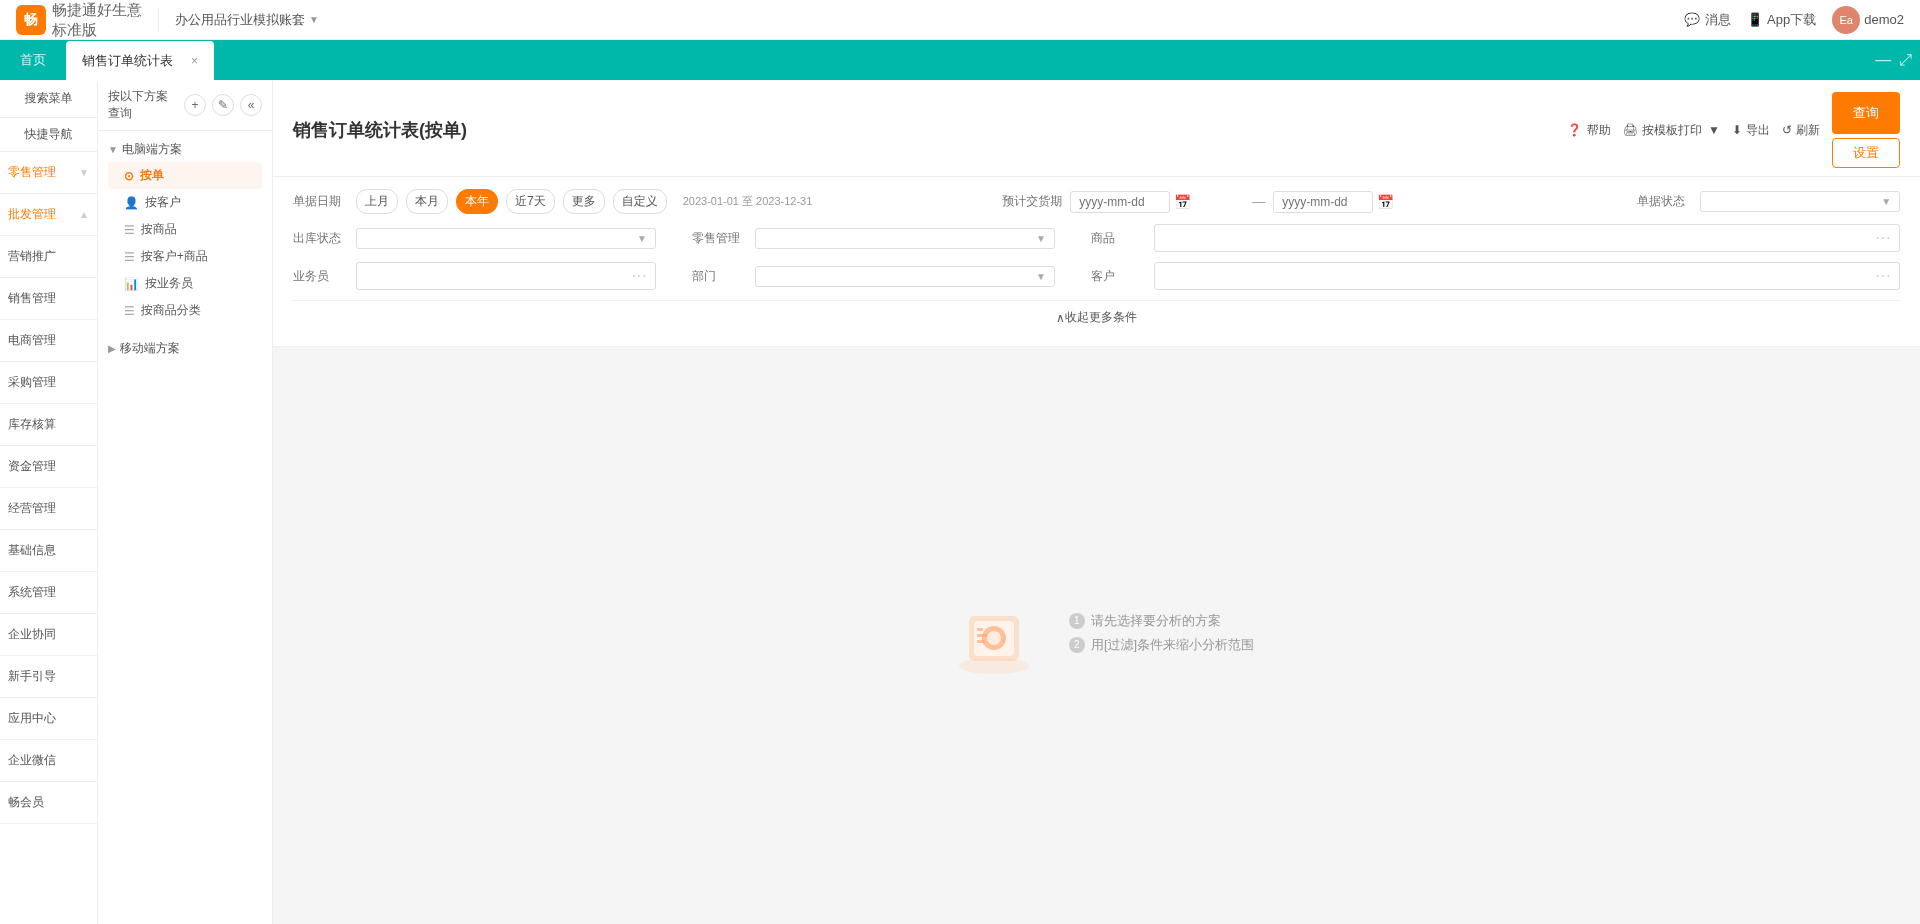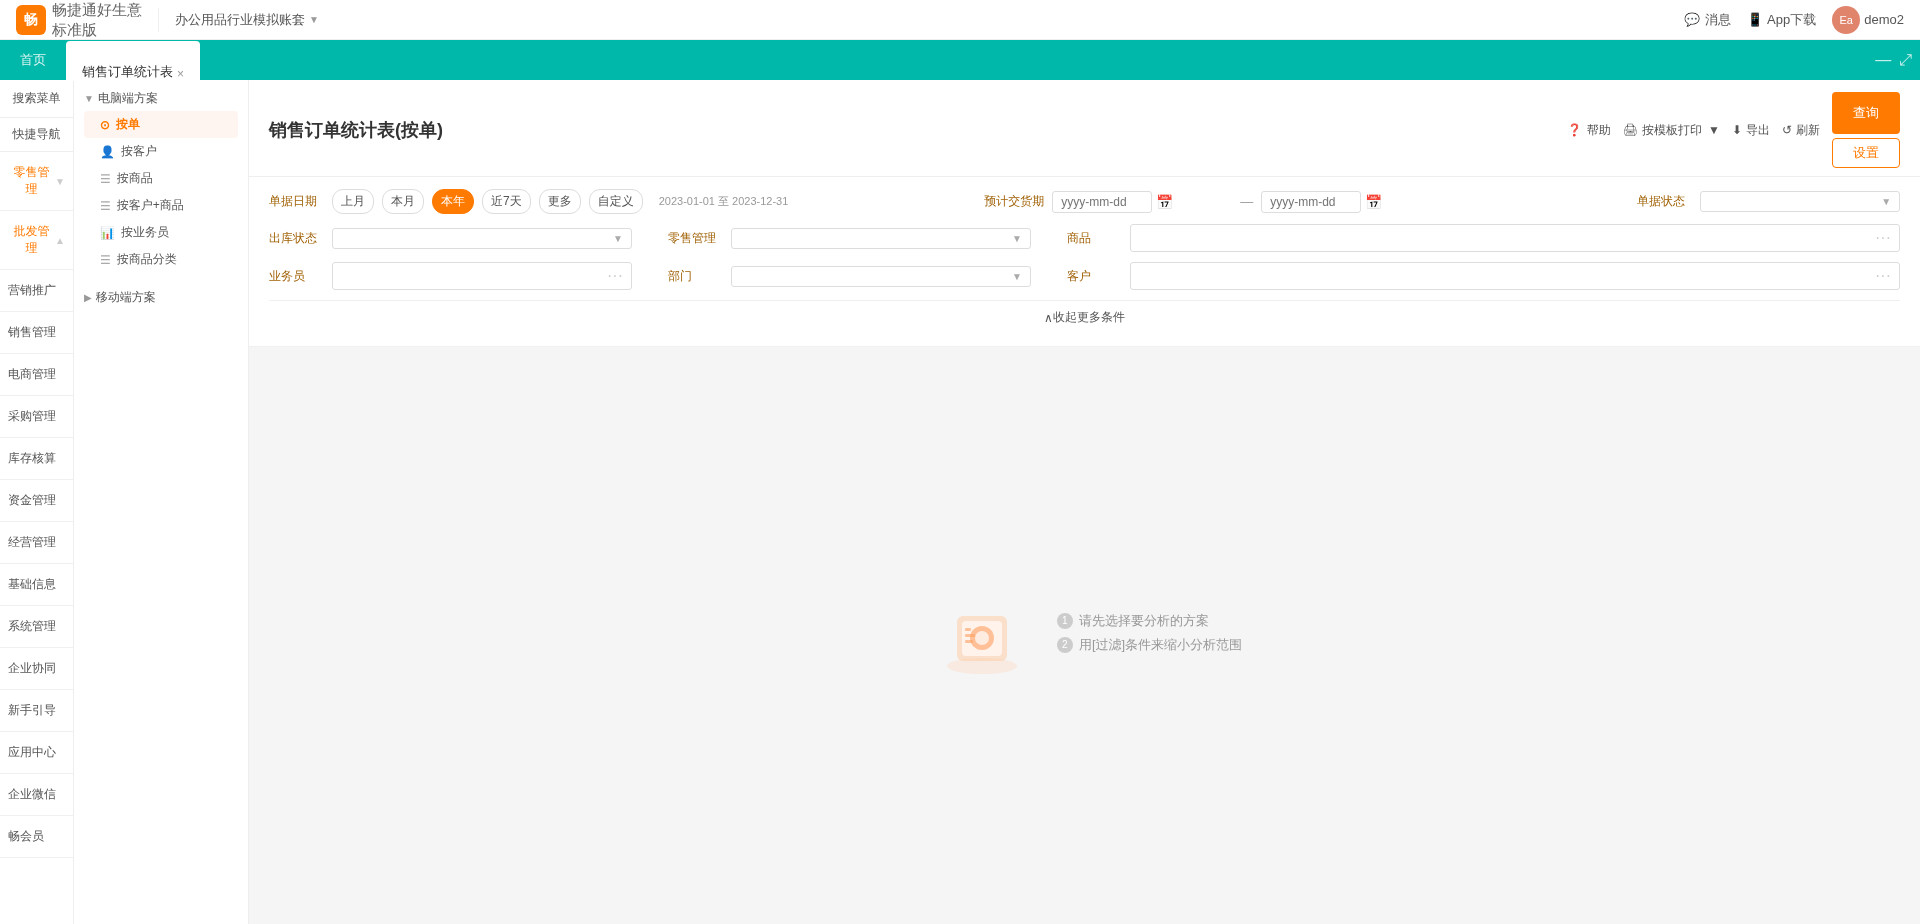--- a/index.html
+++ b/index.html
@@ -42,43 +42,43 @@
       display: flex;
       align-items: center;
       color: rgba(255,255,255,0.85);
       font-size: 13px;
       cursor: pointer;
     }
     .tab-active {
       height: 40px;
       padding: 0 16px;
       display: flex;
-      align-items: flex-end;
+      align-items: center;
       background: #fff;
       color: #333;
       font-size: 13px;
       cursor: pointer;
-      gap: 4px;
+      gap: 18px;
       border-radius: 4px 4px 0 0;
       margin-top: 2px;
     }
     .tab-close { color: #999; font-size: 12px; cursor: pointer; }
     .tab-bar-actions { position: absolute; right: 8px; display: flex; align-items: center; gap: 8px; }
     .tab-action-btn { color: rgba(255,255,255,0.8); font-size: 16px; cursor: pointer; }
 
     
     .main-layout {
       display: flex;
       flex: 1;
       overflow: hidden;
     }
 
     
     .sidebar {
-      width: 74px;
+      width: 98px;
       background: #fff;
       border-right: 1px solid #eee;
       display: flex;
       flex-direction: column;
       flex-shrink: 0;
     }
     .sidebar-search {
       padding: 10px 8px;
       border-bottom: 1px solid #eee;
       font-size: 12px;
@@ -174,21 +174,21 @@
       padding: 12px 20px;
       background: #fff;
       border-bottom: 1px solid #f0f0f0;
     }
     .filter-row {
       display: flex;
       align-items: center;
       margin-bottom: 10px;
       gap: 8px;
     }
-    .filter-label { font-size: 12px; color: #a16207; white-space: nowrap; min-width: 55px; }
+    .filter-label { font-size: 12px; color: #737373; white-space: nowrap; min-width: 55px; }
     .date-btn { padding: 3px 8px; font-size: 12px; color: #555; border: 1px solid #ddd; border-radius: 11px; cursor: pointer; background: #fff; }
     .date-btn.active { background: #ff7a00; color: #fff; border-color: #ff7a00; border-radius: 12px; }
     .date-range-text { font-size: 11px; color: #999; }
     .date-input-wrap { display: flex; align-items: center; gap: 4px; flex: 1; max-width: 240px; }
     .date-input { border: 1px solid #ddd; border-radius: 3px; padding: 3px 8px; font-size: 12px; color: #999; width: 100px; }
     .date-icon { color: #ff7a00; font-size: 14px; }
     .date-sep { color: #999; }
     .filter-select {
       border: 1px solid #ddd;
       border-radius: 3px;
@@ -328,20 +328,26 @@
     </div>
     <div class="sidebar-item">
       <span>企业微信</span>
     </div>
     <div class="sidebar-item">
       <span>畅会员</span>
     </div>
   </div>
 
   <div class="left-panel">
+    <div class="panel-toolbar">
+      <span class="panel-title">按以下方案查询</span>
+      <div class="panel-toolbar-btn">+</div>
+      <div class="panel-toolbar-btn">✎</div>
+      <div class="panel-toolbar-btn">«</div>
+    </div>
 
     <div class="scheme-group">
       <div class="scheme-group-header">
         <span class="scheme-group-arrow">▼</span>
         <span>电脑端方案</span>
       </div>
       <div class="scheme-item active">
         <span class="scheme-icon">⊙</span>
         <span>按单</span>
       </div>

